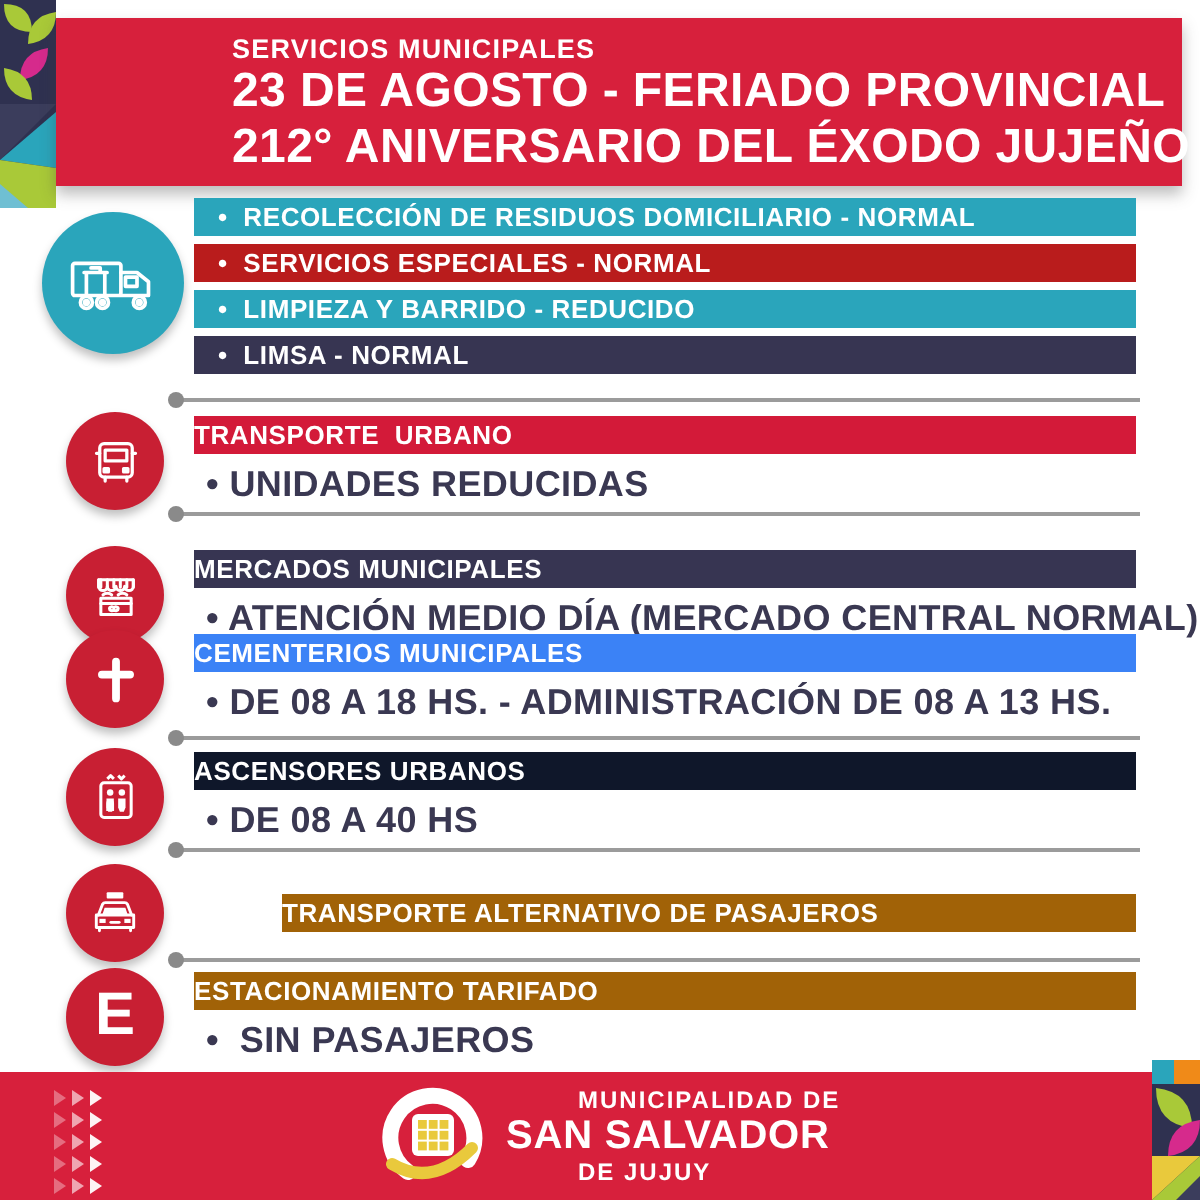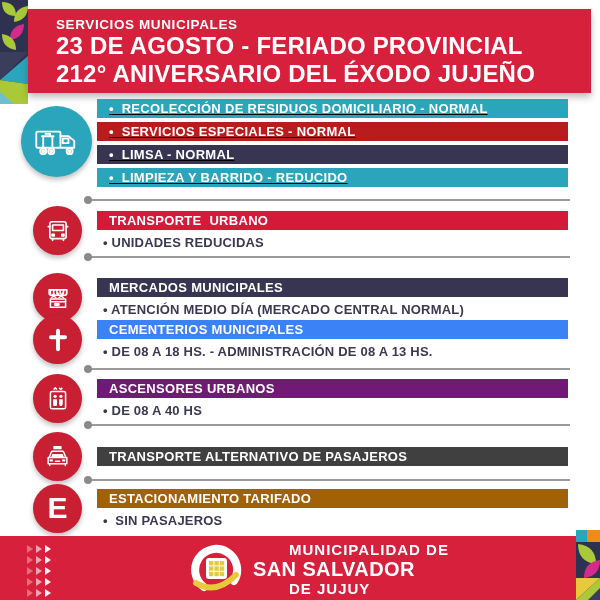--- a/index.html
+++ b/index.html
@@ -1,56 +1,56 @@
 <!DOCTYPE html>
 <html><head>
 <meta charset="utf-8">
 <style>
   html,body{margin:0;padding:0;background:#e8e8e8;}
   .poster{position:relative;width:600px;height:600px;background:#ffffff;overflow:hidden;
           font-family:"Liberation Sans",sans-serif;font-weight:bold;}
   
   .banner{position:absolute;left:28px;top:9px;width:563px;height:84px;
-          box-shadow:0 4px 7px rgba(60,60,60,.35);padding:6px 0 0 28px;box-sizing:border-box;}
+          box-shadow:0 4px 7px rgba(60,60,60,.35);padding:6px 0 0 88px;box-sizing:border-box;}
   .kicker{color:#fff;font-size:13.5px;letter-spacing:.6px;margin-top:2px;}
   .title{color:#fff;font-size:24px;letter-spacing:.2px;line-height:28px;white-space:pre;}
   
   .mosaic-tl{position:absolute;left:0;top:0;width:28px;height:104px;}
   .mosaic-br{position:absolute;right:0;bottom:0;width:24px;height:70px;}
   
   .waste-circle{position:absolute;left:21px;top:106px;width:71px;height:71px;border-radius:50%;
                 display:flex;align-items:center;justify-content:center;
                 box-shadow:0 3px 5px rgba(0,0,0,.25);}
-  .waste-bars{position:absolute;left:97px;top:99px;width:471px;text-decoration:underline;}
+  .waste-bars{position:absolute;left:97px;top:99px;width:471px;}
   .wbar{height:19px;margin-bottom:4px;color:#fff;font-size:13px;letter-spacing:.3px;
         display:flex;align-items:center;padding-left:12px;white-space:pre;}
   
   .divider{position:absolute;left:86px;width:484px;height:2px;background:#9b9b9b;}
   .divider::before{content:"";position:absolute;left:-2px;top:-3px;width:8px;height:8px;
                    border-radius:50%;background:#8a8a8a;}
   
   .section{position:absolute;left:0;width:600px;display:flex;align-items:center;}
   .icon-col{width:97px;display:flex;justify-content:flex-start;padding-left:33px;box-sizing:border-box;}
   .circle{width:49px;height:49px;border-radius:50%;display:flex;align-items:center;justify-content:center;
           box-shadow:0 3px 5px rgba(0,0,0,.25);flex:0 0 auto;}
   .content-col{width:471px;}
-  .hbar{height:19px;display:flex;align-items:center;padding-left:12px;color:#fff;
+  .hbar{height:19px;display:flex;align-items:center;color:#fff;
         font-size:13px;letter-spacing:.3px;white-space:pre;}
-  .detail{margin-top:5px;padding-left:6px;font-size:13px;letter-spacing:.2px;white-space:pre;}
+  .detail{margin-top:5px;padding-left:6px;font-size:18px;letter-spacing:.2px;white-space:pre;}
   .e-letter{color:#fff;font-size:30px;line-height:1;transform:translateY(-1px);}
   
   .footer{position:absolute;left:0;top:536px;width:600px;height:64px;}
   .arrows{position:absolute;left:27px;top:9px;display:grid;grid-template-rows:repeat(5,1fr);row-gap:3px;}
   .arrow-row{display:flex;gap:3px;}
   .tri{width:0;height:0;border-top:4px solid transparent;border-bottom:4px solid transparent;
        border-left:6px solid #fff;}
   .t1{opacity:.35}.t2{opacity:.6}.t3{opacity:.95}
   .logo{position:absolute;left:190px;top:6px;display:flex;align-items:center;gap:9px;}
   .logo-text{color:#fff;line-height:1;}
-  .org-small{font-size:15px;letter-spacing:1px;padding-left:36px;}
+  .org-small{font-size:12px;letter-spacing:1px;padding-left:36px;}
   .org-name{font-size:20px;letter-spacing:.4px;margin:2px 0;}
   svg{display:block;}
 </style>
 </head>
 <body>
 
 <div class="poster">
 
   <div class="mosaic-tl">
     <svg width="28" height="104" viewBox="0 0 28 104">
@@ -82,22 +82,22 @@
         <circle cx="8" cy="23" r="0.8" fill="#fff"></circle>
       <circle cx="15" cy="23" r="2.6"></circle>
         <circle cx="15" cy="23" r="0.8" fill="#fff"></circle>
       <circle cx="31" cy="23" r="2.6"></circle>
         <circle cx="31" cy="23" r="0.8" fill="#fff"></circle>
     </svg>
   </div>
   <div class="waste-bars">
     <div class="wbar" style="background: rgb(42, 165, 187);">•  RECOLECCIÓN DE RESIDUOS DOMICILIARIO - NORMAL</div>
     <div class="wbar" style="background: #b91c1c;">•  SERVICIOS ESPECIALES - NORMAL</div>
+    <div class="wbar" style="background: rgb(42, 165, 187);">•  LIMPIEZA Y BARRIDO - REDUCIDO</div>
     <div class="wbar" style="background: rgb(55, 53, 82);">•  LIMSA - NORMAL</div>
-    <div class="wbar" style="background: rgb(42, 165, 187);">•  LIMPIEZA Y BARRIDO - REDUCIDO</div>
   </div>
 
   <div class="divider" style="top:199px"></div>
   <div class="divider" style="top:256px"></div>
   <div class="divider" style="top:368px"></div>
   <div class="divider" style="top:424px"></div>
   <div class="divider" style="top:479px"></div>
 
   <div class="section" style="top:206px">
     <div class="icon-col">
@@ -161,42 +161,42 @@
         <rect x="5" y="5" width="14" height="16" rx="1.5"></rect>
         <circle cx="9.3" cy="9.5" r="1.5" fill="#fff" stroke="none"></circle>
         <circle cx="14.7" cy="9.5" r="1.5" fill="#fff" stroke="none"></circle>
         <path d="M7.5 18v-3.5a1.8 1.8 0 0 1 3.6 0V18M9.3 18v-2.2" fill="#fff" stroke="none"></path>
         <path d="M7.6 12.2h3.4v4.2l-.8 2h-1.8l-.8-2z" fill="#fff" stroke="none"></path>
         <path d="M13 12.2h3.4v4.2l-.8 2h-1.8l-.8-2z" fill="#fff" stroke="none"></path>
       </svg>
     </div>
       </div>
     <div class="content-col">
-      <div class="hbar" style="background: #701a75;"><span>ASCENSORES URBANOS</span></div>
+      <div class="hbar" style="background: #0f172a;"><span>ASCENSORES URBANOS</span></div>
       <div class="detail" style="color: rgb(58, 56, 82);">• DE 08 A 40 HS</div>
     </div>
   </div>
 
   <div class="section" style="top:432px">
     <div class="icon-col">
         <div class="circle" style="background: rgb(200, 31, 51);">
       <svg width="27" height="27" viewBox="0 0 26 24" fill="none" stroke="#fff" stroke-width="1.4" stroke-linejoin="round" stroke-linecap="round">
         <rect x="9" y="2" width="8" height="3" rx="0.5" fill="#fff" stroke="none"></rect>
         <path d="M5 13l2-5.2A1.6 1.6 0 0 1 8.5 7h9a1.6 1.6 0 0 1 1.5.8L21 13"></path>
         <path d="M4 13h18v6H4z"></path>
         <path d="M8 9.5h10l1 3H7z" fill="#fff" stroke="none"></path>
         <rect x="5.5" y="14.8" width="3" height="2" fill="#fff" stroke="none"></rect>
         <rect x="17.5" y="14.8" width="3" height="2" fill="#fff" stroke="none"></rect>
         <path d="M11 16.5h4"></path>
         <path d="M5.5 19v1.6M20.5 19v1.6"></path>
       </svg>
     </div>
       </div>
     <div class="content-col">
-      <div class="hbar" style="background: #404040;"><span>TRANSPORTE ALTERNATIVO DE PASAJEROS</span></div>
+      <div class="hbar" style="background: #a16207; margin-left: 44px;"><span>TRANSPORTE ALTERNATIVO DE PASAJEROS</span></div>
     </div>
   </div>
 
   <div class="section" style="top:484px">
     <div class="icon-col">
         <div class="circle" style="background: rgb(200, 31, 51);">
       <span class="e-letter">E</span>
     </div>
       </div>
     <div class="content-col">

